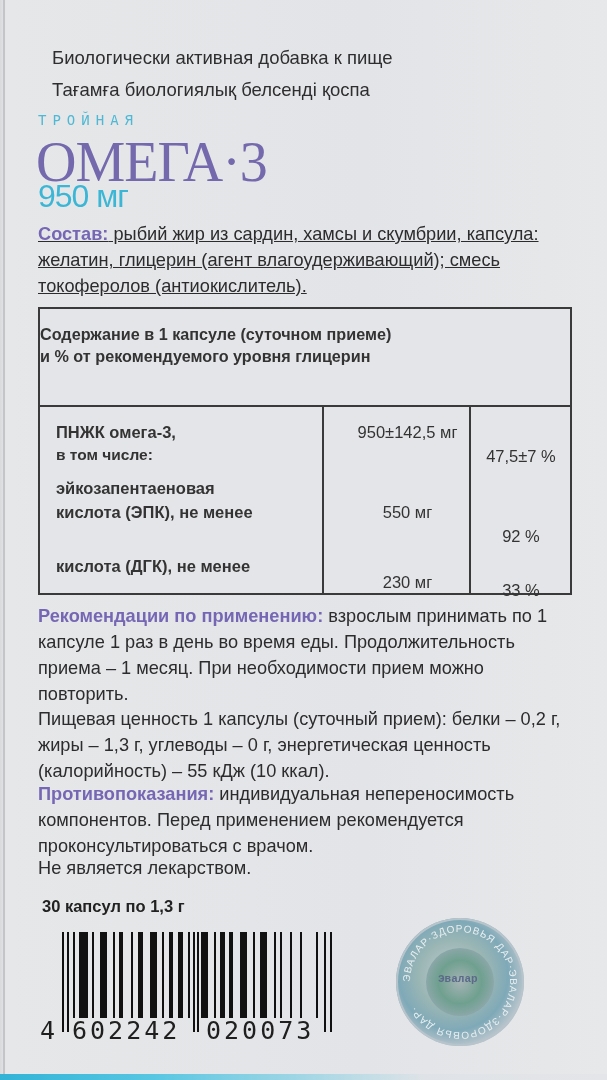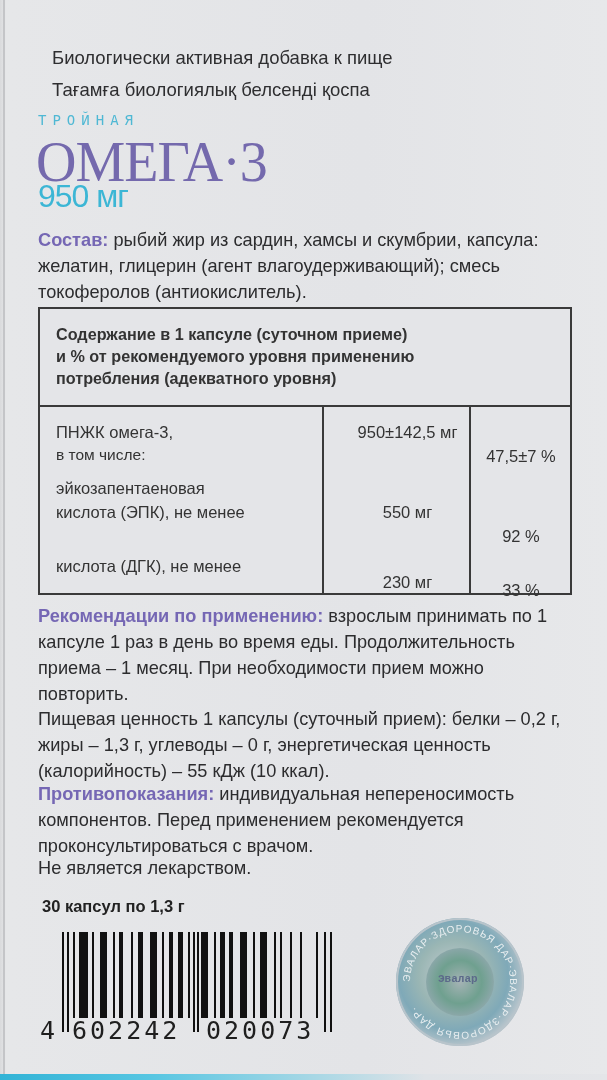--- a/index.html
+++ b/index.html
@@ -14,29 +14,29 @@
     background: linear-gradient(90deg, #31b3d6 0%, #57c6e2 25%, #dfe3e7 70%, #e4e5e8 100%); }
   .abs { position: absolute; white-space: nowrap; }
   .subtitle { left: 38px; font-size: 18.5px; color: #2e2e30; margin-left: 14px; }
   .line1 { top: 47px; }
   .line2 { top: 79px; }
   .triple { left: 38px; top: 112px; font-family: "DejaVu Sans Mono", monospace; font-size: 14px; letter-spacing: 6px; color: #4fb8d4; }
   .omega { left: 36px; top: 130px; font-family: "Liberation Serif", serif; font-size: 56px; color: #7469ad; letter-spacing: -1px; }
   .dose { left: 38px; top: 178px; font-size: 32px; color: #3cb6d5; letter-spacing: -1px; }
   .para { left: 38px; width: 540px; font-size: 18.2px; line-height: 26px; color: #2c2c2e; white-space: normal; }
   .accent { color: #7567b4; font-weight: bold; }
-  .composition { top: 227px; }
+  .composition { top: 221px; text-decoration: underline; }
 
   .table-box { position: absolute; left: 38px; top: 307px; width: 534px; height: 288px;
     border: 2px solid #3a3a3a; box-sizing: border-box; background: #e4e5e8; }
   .table-head { position: absolute; left: 0; top: 0; right: 0; height: 98px; border-bottom: 2px solid #3a3a3a;
-    padding: 14px 0 0 16px; box-sizing: border-box; font-weight: bold; font-size: 16.2px; line-height: 22px; color: #333; }
+    padding: 14px 0 0 0; box-sizing: border-box; font-weight: bold; font-size: 16.2px; line-height: 22px; color: #333; }
   .col-div { position: absolute; top: 98px; bottom: 0; width: 2px; background: #3a3a3a; }
   .cell { position: absolute; font-size: 16.5px; line-height: 22px; color: #333; white-space: nowrap; }
-  .name { left: 16px; }
+  .name { left: 16px; font-weight: bold; }
   .amt { left: 284px; width: 167px; text-align: center; }
   .pct { left: 432px; width: 98px; text-align: center; margin-top: 24px; }
 
   .recommend { top: 603px; }
   .nutrition { top: 706px; }
   .contra { top: 781px; }
   .notdrug { top: 855px; }
   .pack { left: 42px; top: 897px; font-size: 16.5px; font-weight: bold; color: #222; }
 
   .barcode { position: absolute; left: 62px; top: 932px; width: 272px; height: 100px; }
@@ -60,22 +60,21 @@
 <div class="abs omega">ОМЕГА·3</div>
 <div class="abs dose">950 мг</div>
 
 <div class="abs para composition">
   <span class="accent">Состав:</span><span> рыбий жир из сардин, хамсы и скумбрии, капсула: желатин, глицерин (агент влагоудерживающий); смесь токоферолов (антиокислитель).</span>
 </div>
 
 <div class="table-box">
   <div class="table-head">
     <div>Содержание в 1 капсуле (суточном приеме)</div>
-    <div>и % от рекомендуемого уровня применению</div>
-    <div>потребления (адекватного уровня)</div>
+    <div>и % от рекомендуемого уровня глицерин</div>
   </div>
   <div class="col-div" style="left:282px"></div>
   <div class="col-div" style="left:429px"></div>
 
   <div class="cell name" style="top:112px">ПНЖК омега-3,</div>
   <div class="cell name" style="top:135px;font-size:15.5px">в том числе:</div>
   <div class="cell amt" style="top:112px">950±142,5 мг</div>
   <div class="cell pct" style="top:112px">47,5±7 %</div>
 
   <div class="cell name" style="top:168px">эйкозапентаеновая</div>

